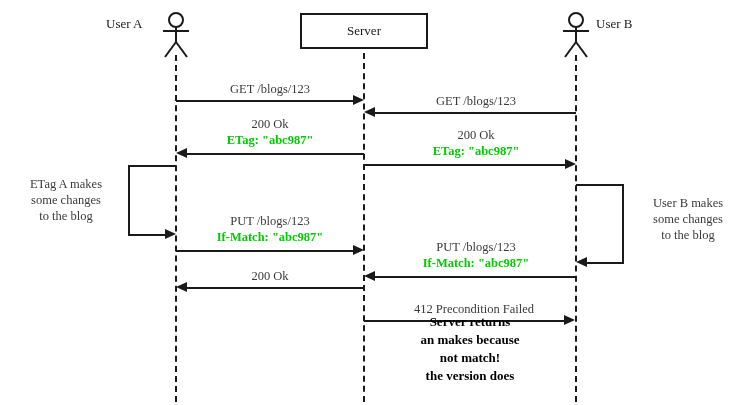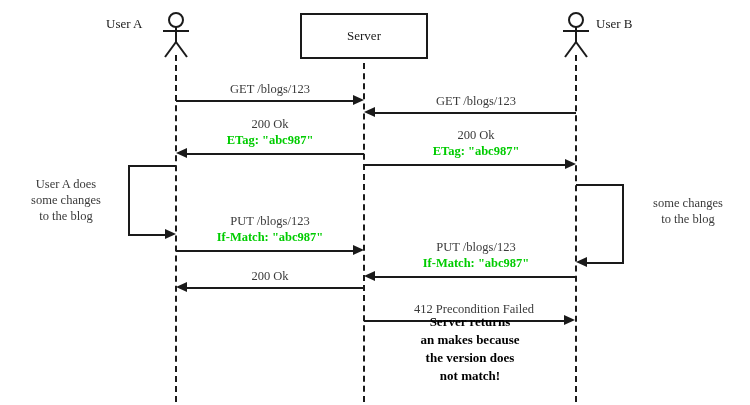--- a/index.html
+++ b/index.html
@@ -104,21 +104,21 @@
 
   <div class="actor-label" style="left:106px; top:9px;">User A</div>
   <svg class="stick" style="left:152px; top:4px;" width="48" height="48" viewBox="0 0 48 48">
     <circle cx="24" cy="9" r="7" fill="none" stroke="#1a1a1a" stroke-width="2"></circle>
     <line x1="24" y1="16" x2="24" y2="31" stroke="#1a1a1a" stroke-width="2"></line>
     <line x1="11" y1="20" x2="37" y2="20" stroke="#1a1a1a" stroke-width="2"></line>
     <line x1="24" y1="31" x2="13" y2="46" stroke="#1a1a1a" stroke-width="2"></line>
     <line x1="24" y1="31" x2="35" y2="46" stroke="#1a1a1a" stroke-width="2"></line>
   </svg>
 
-  <div class="server-box" style="left:300px; top:6px; width:128px; height:46px;">
+  <div class="server-box" style="left:300px; top:6px; width:128px; height:36px;">
     <span>Server</span>
   </div>
 
   <div class="actor-label" style="left:596px; top:9px;">User B</div>
   <svg class="stick" style="left:552px; top:4px;" width="48" height="48" viewBox="0 0 48 48">
     <circle cx="24" cy="9" r="7" fill="none" stroke="#1a1a1a" stroke-width="2"></circle>
     <line x1="24" y1="16" x2="24" y2="31" stroke="#1a1a1a" stroke-width="2"></line>
     <line x1="11" y1="20" x2="37" y2="20" stroke="#1a1a1a" stroke-width="2"></line>
     <line x1="24" y1="31" x2="13" y2="46" stroke="#1a1a1a" stroke-width="2"></line>
     <line x1="24" y1="31" x2="35" y2="46" stroke="#1a1a1a" stroke-width="2"></line>
@@ -149,31 +149,32 @@
   </div>
   <div class="msg-line" style="left:364px; top:157px; width:201px;"></div>
   <div class="arrowhead arrow-right" style="left:565px; top:152px;"></div>
 
   <div class="loop-seg" style="left:128px; top:158px; width:48px; border-top-width:2px;"></div>
   <div class="loop-seg" style="left:128px; top:158px; height:69px; border-left-width:2px;"></div>
   <div class="loop-seg" style="left:128px; top:227px; width:38px; border-top-width:2px;"></div>
   <div class="arrowhead arrow-right" style="left:165px; top:222px;"></div>
 
   <div class="note" style="left:8px; top:169px; width:116px;">
-    <div>User A does</div>
+    <div>ETag A makes</div>
     <div>some changes</div>
     <div>to the blog</div>
   </div>
 
   <div class="loop-seg" style="left:576px; top:177px; width:48px; border-top-width:2px;"></div>
   <div class="loop-seg" style="left:622px; top:177px; height:78px; border-left-width:2px;"></div>
   <div class="loop-seg" style="left:587px; top:255px; width:37px; border-top-width:2px;"></div>
   <div class="arrowhead arrow-left" style="left:576px; top:250px;"></div>
 
   <div class="note" style="left:630px; top:188px; width:116px;">
+    <div>User B makes</div>
     <div>some changes</div>
     <div>to the blog</div>
   </div>
 
   <div class="msg-label" style="left:176px; top:206px; width:188px;">
     <div>PUT /blogs/123</div>
     <div class="hdr" style="color:#00CC00;">If-Match: "abc987"</div>
   </div>
   <div class="msg-line" style="left:176px; top:243px; width:178px;"></div>
   <div class="arrowhead arrow-right" style="left:353px; top:238px;"></div>
@@ -193,17 +194,17 @@
 
   <div class="msg-label" style="left:364px; top:294px; width:220px;">
     <div>412 Precondition Failed</div>
   </div>
   <div class="msg-line" style="left:364px; top:313px; width:201px;"></div>
   <div class="arrowhead arrow-right" style="left:564px; top:308px;"></div>
 
   <div class="note-error" style="left:364px; top:306px; width:212px; color:#000000;">
     <div>Server returns</div>
     <div>an makes because</div>
+    <div>not match!</div>
     <div>the version does</div>
-    <div>not match!</div>
   </div>
 
 </div>
 
 </body></html>

